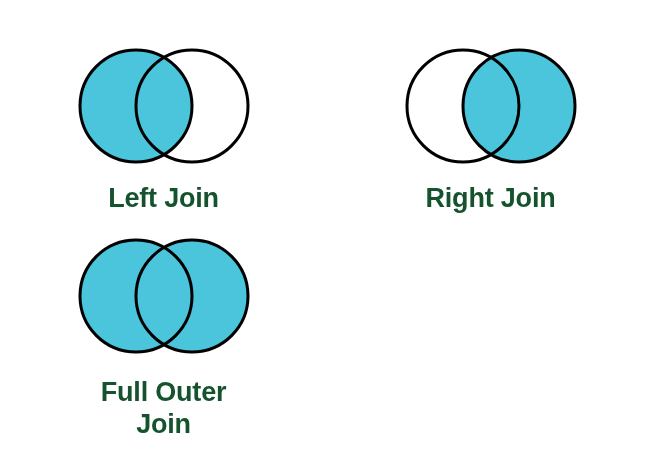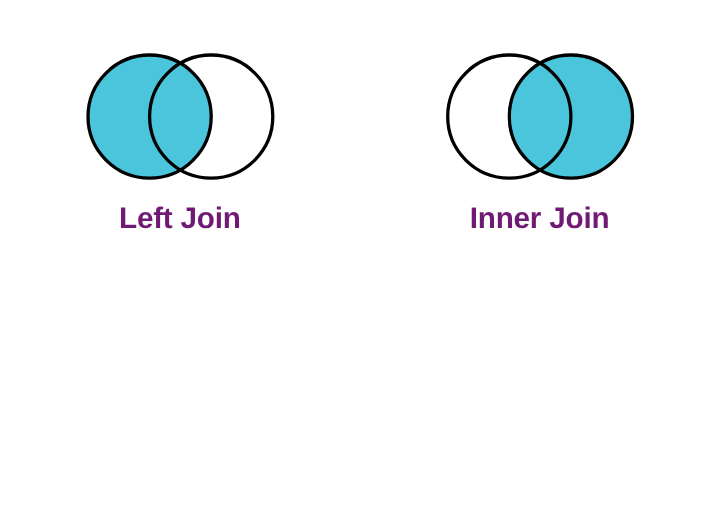--- a/index.html
+++ b/index.html
@@ -37,21 +37,21 @@
   .venn-wrap svg {
     display: block;
     width: 200px;
     height: 125px;
     overflow: visible;
   }
   .label {
     margin-top: 14px;
     font-size: 27px;
     font-weight: bold;
-    color: #701a75;
+    color: #14532d;
     text-align: center;
     line-height: 1.17;
     letter-spacing: -0.2px;
     max-width: 180px;
   }
   .cell.row2 .label {
     margin-top: 18px;
   }
 </style>
 </head>
@@ -93,18 +93,29 @@
         </defs>
         <circle cx="57" cy="62" r="56" fill="#ffffff" fill-opacity="0"></circle>
         <circle cx="113" cy="62" r="56" fill="#4BC5DC"></circle>
         <g clip-path="url(#clipR1)">
           <circle cx="57" cy="62" r="56" fill="#4BC5DC"></circle>
         </g>
         <circle cx="57" cy="62" r="56" fill="none" stroke="#000000" stroke-width="3"></circle>
         <circle cx="113" cy="62" r="56" fill="none" stroke="#000000" stroke-width="3"></circle>
       </svg>
     </div>
-    <div class="label">Inner Join</div>
+    <div class="label">Right Join</div>
   </div>
 
 
+  <div class="cell row2">
+    <div class="venn-wrap">
+      <svg viewBox="0 0 170 125" xmlns="http://www.w3.org/2000/svg">
+        <circle cx="57" cy="62" r="56" fill="#4BC5DC"></circle>
+        <circle cx="113" cy="62" r="56" fill="#4BC5DC"></circle>
+        <circle cx="57" cy="62" r="56" fill="none" stroke="#000000" stroke-width="3"></circle>
+        <circle cx="113" cy="62" r="56" fill="none" stroke="#000000" stroke-width="3"></circle>
+      </svg>
+    </div>
+    <div class="label">Full Outer Join</div>
+  </div>
 
 </div>
 
 </body></html>

